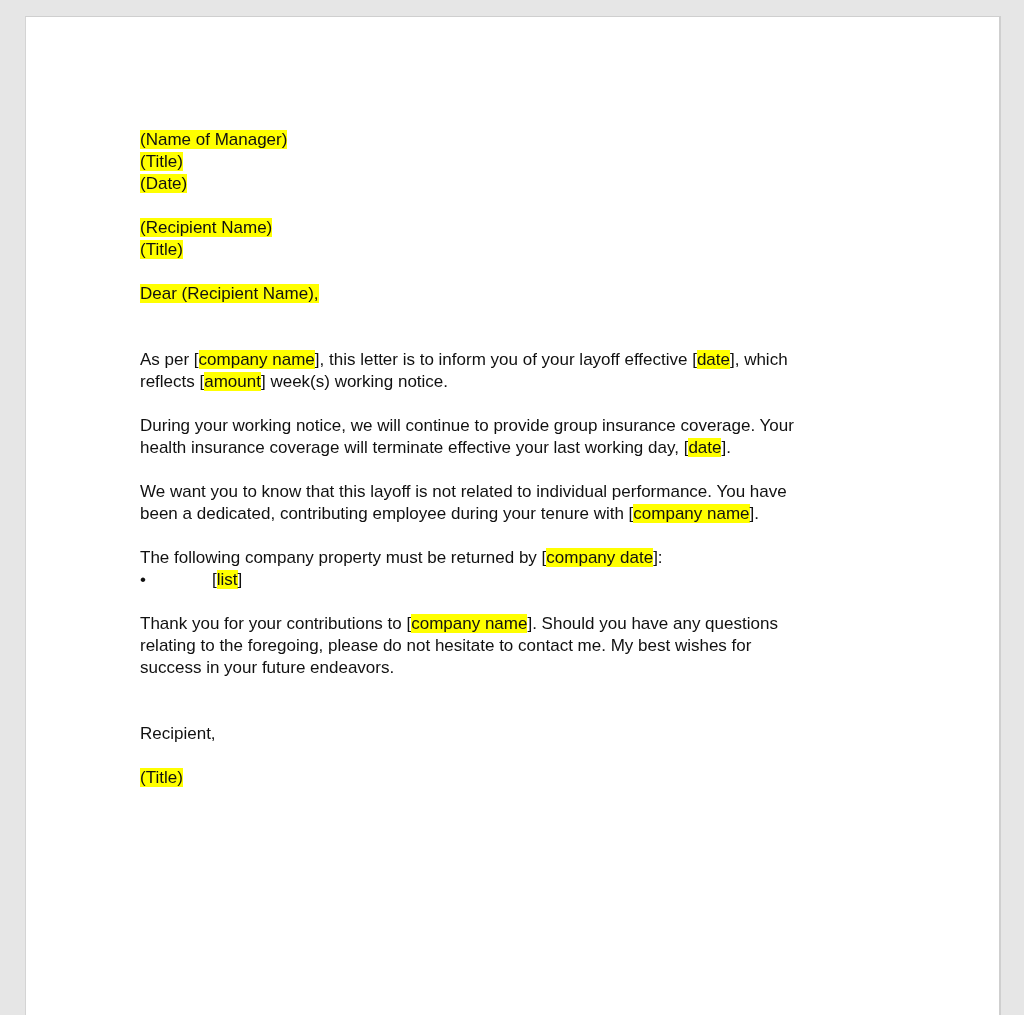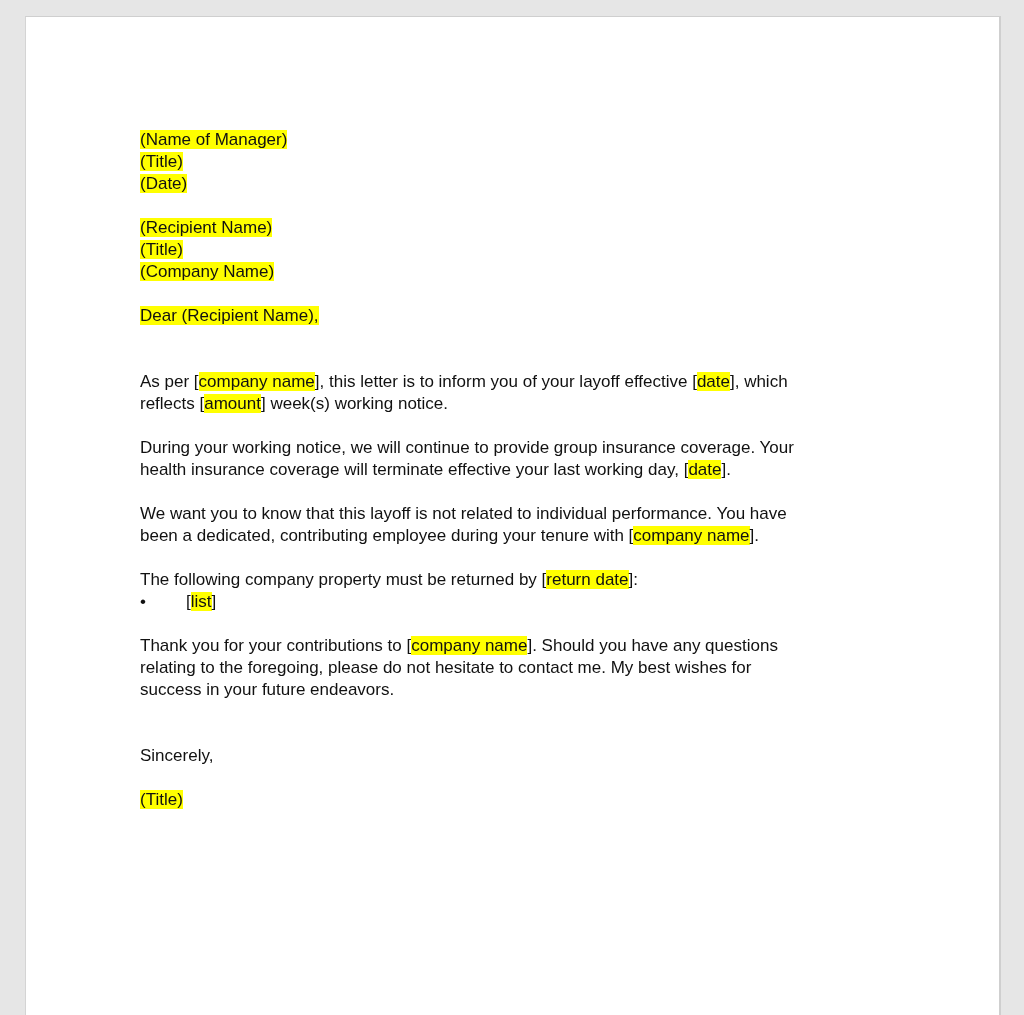--- a/index.html
+++ b/index.html
@@ -37,40 +37,39 @@
     font-size: 17px;
     line-height: 22px;
     color: #111111;
   }
   .line { display: block; white-space: nowrap; height: 22px; }
   .gap { display: block; height: 22px; }
   .gap2 { display: block; height: 44px; }
   .hl { background: #ffff00; }
   .bullet-row { display: block; height: 22px; white-space: nowrap; position: relative; }
   .bullet { position: absolute; left: 0; }
-  .bullet-text { position: absolute; left: 46px; }
+  .bullet-text { position: absolute; left: 72px; }
 </style>
 </head>
 <body>
 
 <div class="viewport">
   <div class="page">
     <div class="body-text">
 
       <div>
         <span class="line"><span class="hl">(Name of Manager)</span></span>
         <span class="line"><span class="hl">(Title)</span></span>
         <span class="line"><span class="hl">(Date)</span></span>
       </div>
       <span class="gap"></span>
 
       <div>
         <span class="line"><span class="hl">(Recipient Name)</span></span>
         <span class="line"><span class="hl">(Title)</span></span>
-        <span class="line"><span class="hl">(Company Name)</span></span>
       </div>
       <span class="gap"></span>
 
       <span class="line"><span class="hl">Dear (Recipient Name),</span></span>
       <span class="gap"></span>
 
       <span class="gap"></span>
 
       <div>
         <span class="line"><span>As per [</span><span class="hl">company name</span><span>], this letter is to inform you of your layoff effective [</span><span class="hl">date</span><span>], which</span></span>
@@ -84,36 +83,36 @@
       </div>
       <span class="gap"></span>
 
       <div>
         <span class="line">We want you to know that this layoff is not related to individual performance. You have</span>
         <span class="line"><span>been a dedicated, contributing employee during your tenure with [</span><span class="hl">company name</span><span>].</span></span>
       </div>
       <span class="gap"></span>
 
       <div>
-        <span class="line"><span>The following company property must be returned by [</span><span class="hl">return date</span><span>]:</span></span>
+        <span class="line"><span>The following company property must be returned by [</span><span class="hl">company date</span><span>]:</span></span>
         <span class="bullet-row">
           <span class="bullet">•</span>
           <span class="bullet-text"><span>[</span><span class="hl">list</span><span>]</span></span>
         </span>
       </div>
       <span class="gap"></span>
 
       <div>
         <span class="line"><span>Thank you for your contributions to [</span><span class="hl">company name</span><span>]. Should you have any questions</span></span>
         <span class="line">relating to the foregoing, please do not hesitate to contact me. My best wishes for</span>
         <span class="line">success in your future endeavors.</span>
       </div>
       <span class="gap2"></span>
 
-      <span class="line">Sincerely,</span>
+      <span class="line">Recipient,</span>
       <span class="gap"></span>
 
       <div>
         <span class="line"><span class="hl">(Title)</span></span>
       </div>
 
     </div>
   </div>
 </div>
 

